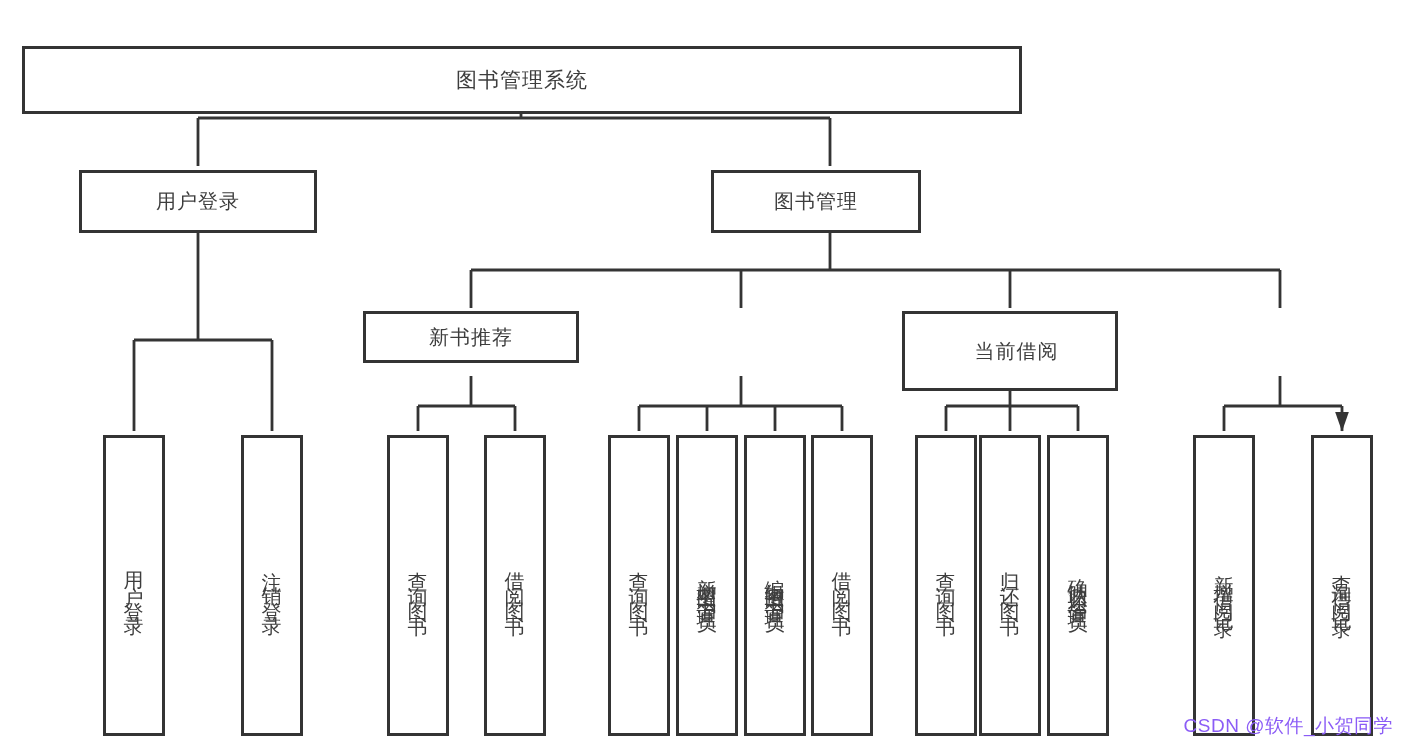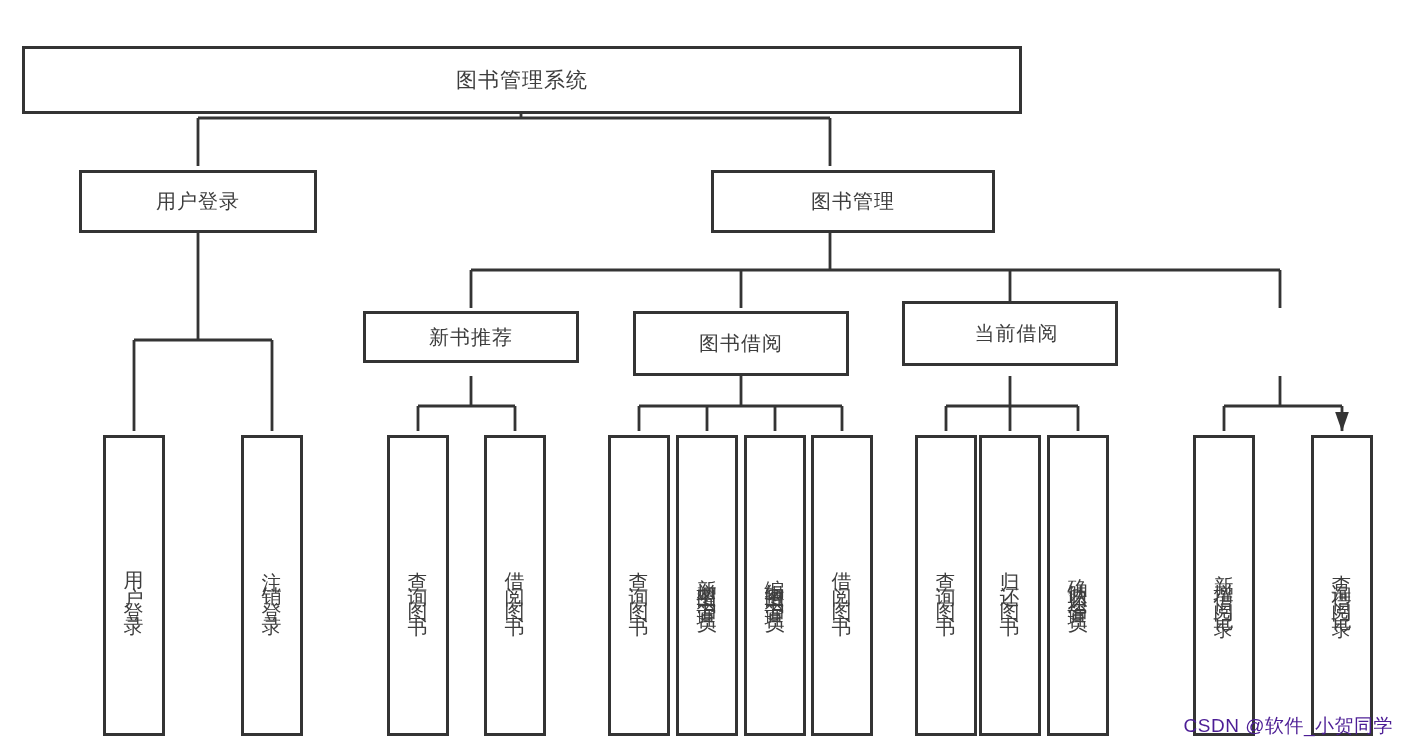--- a/index.html
+++ b/index.html
@@ -41,21 +41,21 @@
     line-height: 1;
   }
   .vnode .vlabel {
     display: inline-block;
   }
   .watermark {
     position: absolute;
     right: 12px;
     bottom: 8px;
     font-size: 19px;
-    color: #4c1d95;
+    color: #8b5cf6;
     letter-spacing: 0.5px;
     white-space: nowrap;
   }
 </style>
 </head>
 <body>
 
 <div class="stage">
 
   <svg class="wires" width="1405" height="747" viewBox="0 0 1405 747" xmlns="http://www.w3.org/2000/svg">
@@ -82,31 +82,28 @@
              M1224,406 V431 M1342,406 V431"></path>
   </svg>
 
   <div class="node hnode root-node" style="left:22px; top:30px; width:1000px; height:68px;margin-top:16px;">
     <span>图书管理系统</span>
   </div>
 
   <div class="node hnode" style="left:79px; top:170px; width:238px; height:63px;">
     <span>用户登录</span>
   </div>
-  <div class="node hnode" style="left:711px; top:170px; width:284px; height:63px;">
+  <div class="node hnode" style="left:711px; top:170px; width:210px; height:63px;">
     <span>图书管理</span>
   </div>
 
   <div class="node hnode" style="left:363px; top:311px; width:216px; height:52px;">
     <span>新书推荐</span>
   </div>
-  <div class="node hnode" style="left:633px; top:311px; width:216px; height:65px;">
-    <span>图书借阅</span>
-  </div>
-  <div class="node hnode" style="left:902px; top:301px; width:216px; height:65px;padding-left:13px;">
+  <div class="node hnode" style="left:902px; top:311px; width:216px; height:80px;padding-left:13px;">
     <span>当前借阅</span>
   </div>
 
   <div class="node vnode" style="left:103px; top:435px; width:62px; height:301px;">
     <span class="vlabel" style="letter-spacing: 15px;">用户登录</span>
   </div>
   <div class="node vnode" style="left:241px; top:435px; width:62px; height:301px;">
     <span class="vlabel" style="letter-spacing: 15px;">注销登录</span>
   </div>
 

